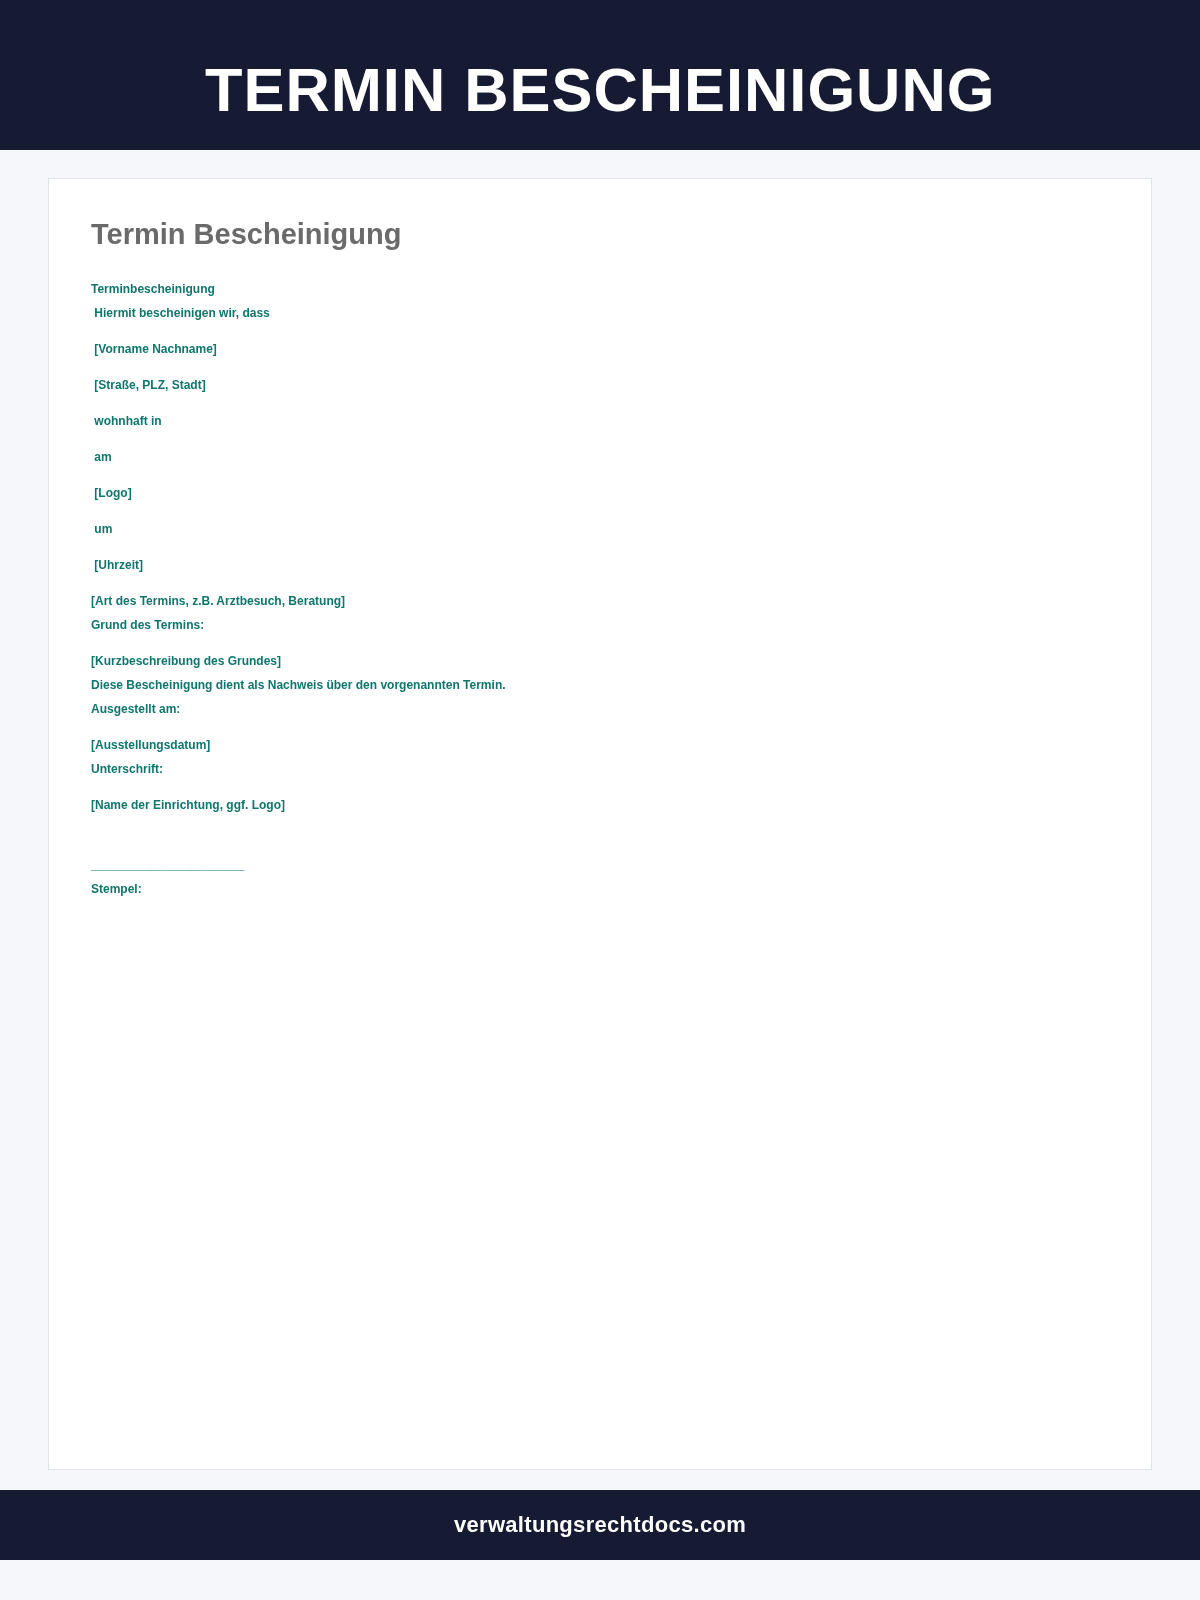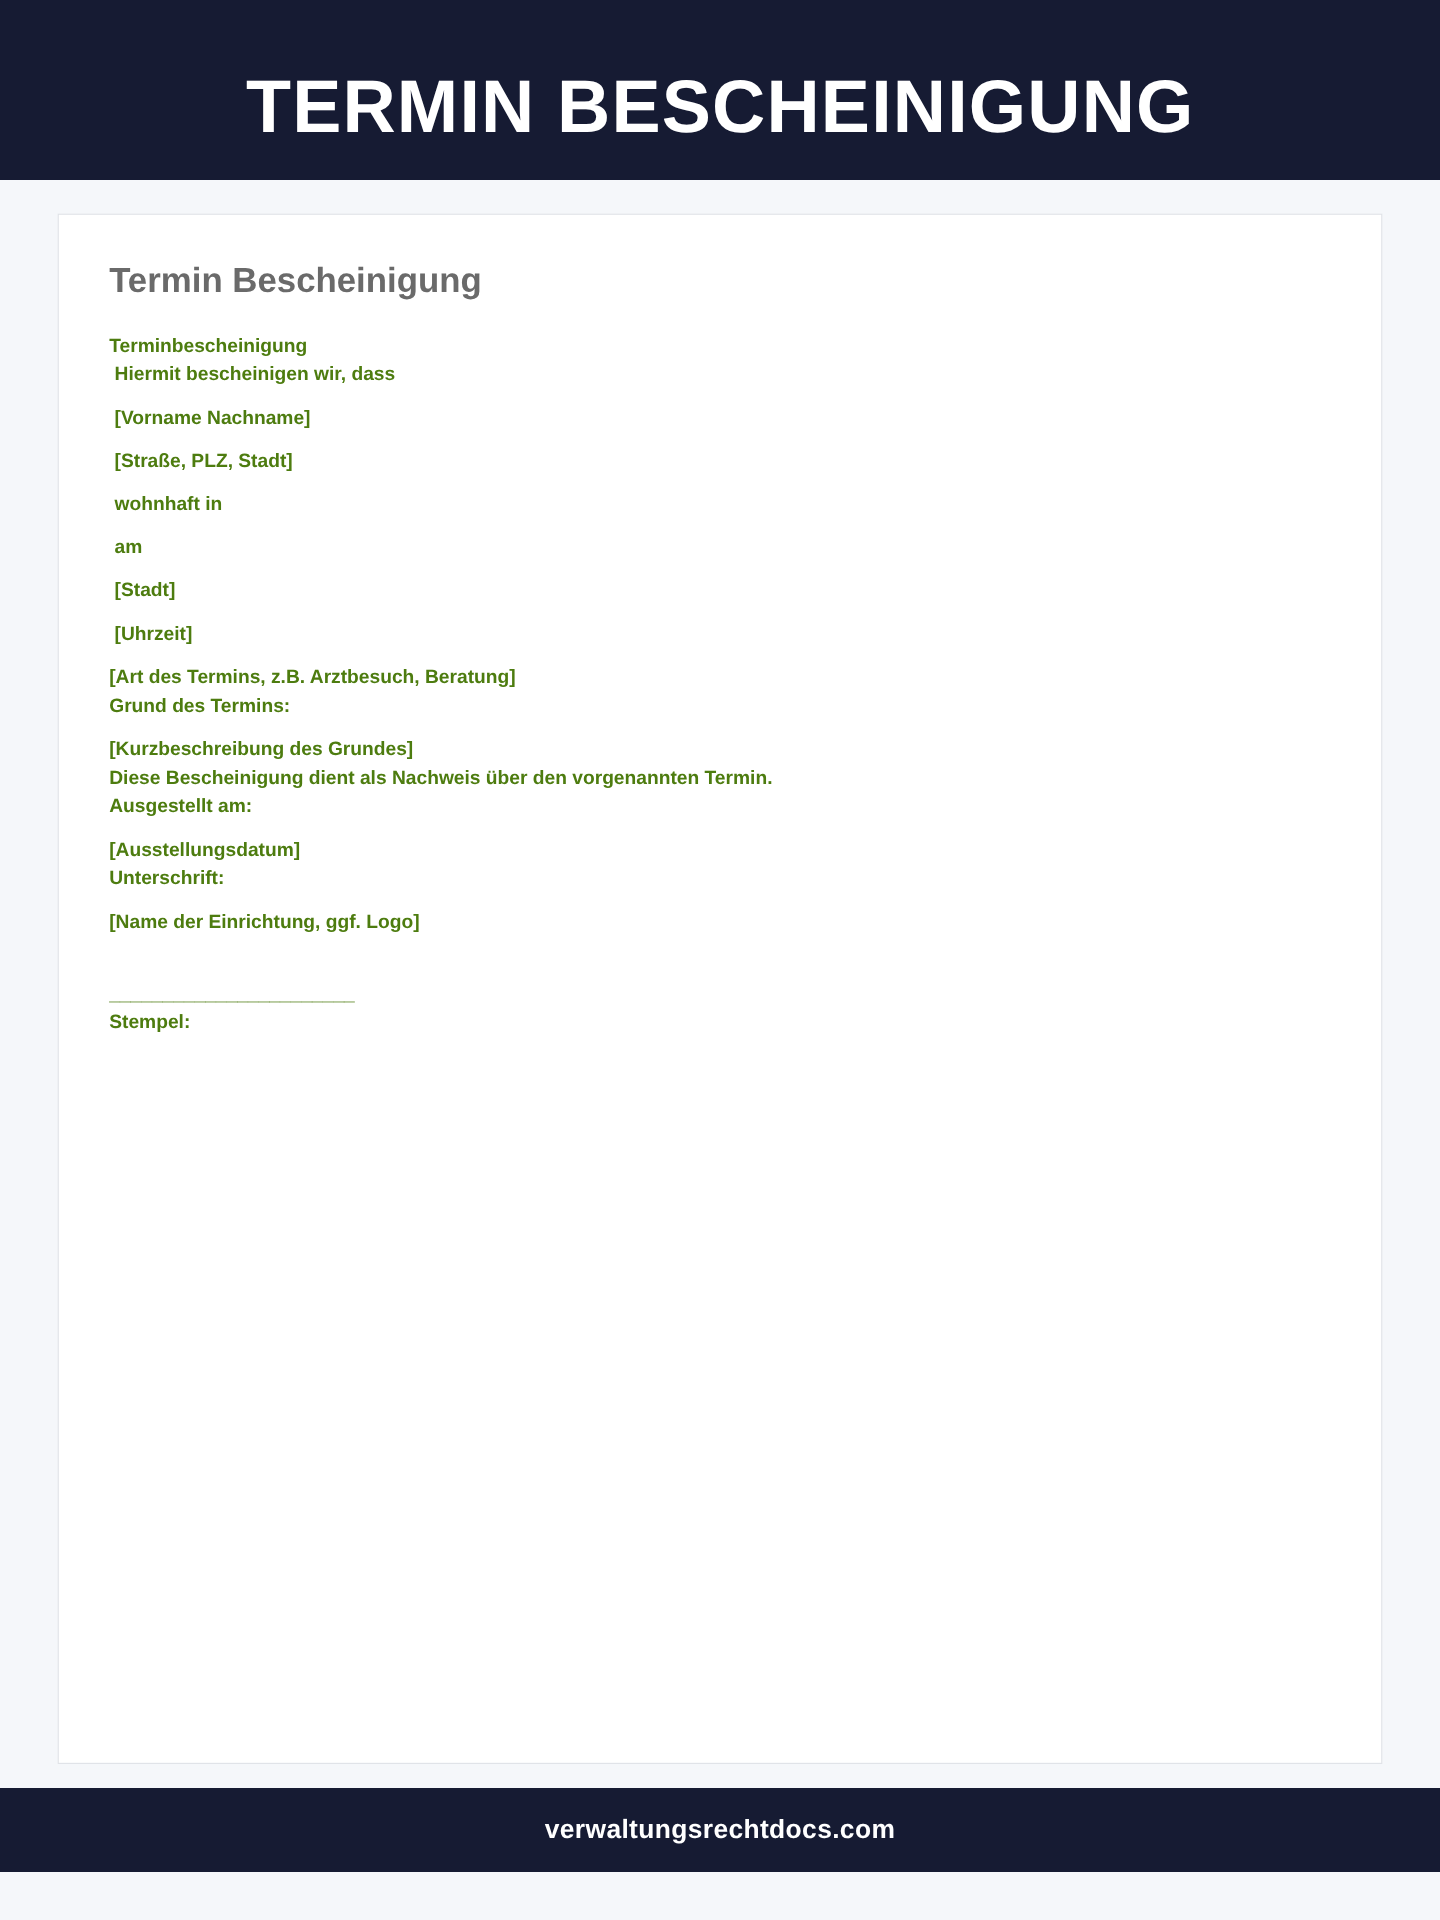--- a/index.html
+++ b/index.html
@@ -52,24 +52,24 @@
   .card-heading {
     margin: 0 0 26px 0;
     font-size: 29px;
     line-height: 34px;
     font-weight: bold;
     color: #6a6a6a;
   }
   .doc-body { }
   .doc-paragraph {
     margin: 0 0 12px 0;
-    font-size: 16px;
+    font-size: 12px;
     line-height: 24px;
     font-weight: bold;
-    color: #4d7c0f;
+    color: #0f766e;
     white-space: pre-wrap;
   }
   .footer {
     height: 70px;
     flex: 0 0 70px;
     background: #161b33;
     display: flex;
     align-items: center;
     justify-content: center;
   }
@@ -92,21 +92,22 @@
   <div class="content">
     <div class="card">
       <h2 class="card-heading">Termin Bescheinigung</h2>
       <div class="doc-body">
           <div class="doc-paragraph">Terminbescheinigung
  Hiermit bescheinigen wir, dass</div>
           <div class="doc-paragraph"> [Vorname Nachname]</div>
           <div class="doc-paragraph"> [Straße, PLZ, Stadt]</div>
           <div class="doc-paragraph"> wohnhaft in</div>
           <div class="doc-paragraph"> am</div>
-          <div class="doc-paragraph"> [Stadt]</div>
+          <div class="doc-paragraph"> [Logo]</div>
+          <div class="doc-paragraph"> um</div>
           <div class="doc-paragraph"> [Uhrzeit]</div>
           <div class="doc-paragraph">[Art des Termins, z.B. Arztbesuch, Beratung]
 Grund des Termins:</div>
           <div class="doc-paragraph">[Kurzbeschreibung des Grundes]
 Diese Bescheinigung dient als Nachweis über den vorgenannten Termin.
 Ausgestellt am:</div>
           <div class="doc-paragraph">[Ausstellungsdatum]
 Unterschrift:</div>
           <div class="doc-paragraph">[Name der Einrichtung, ggf. Logo]</div>
           <div class="doc-paragraph">

